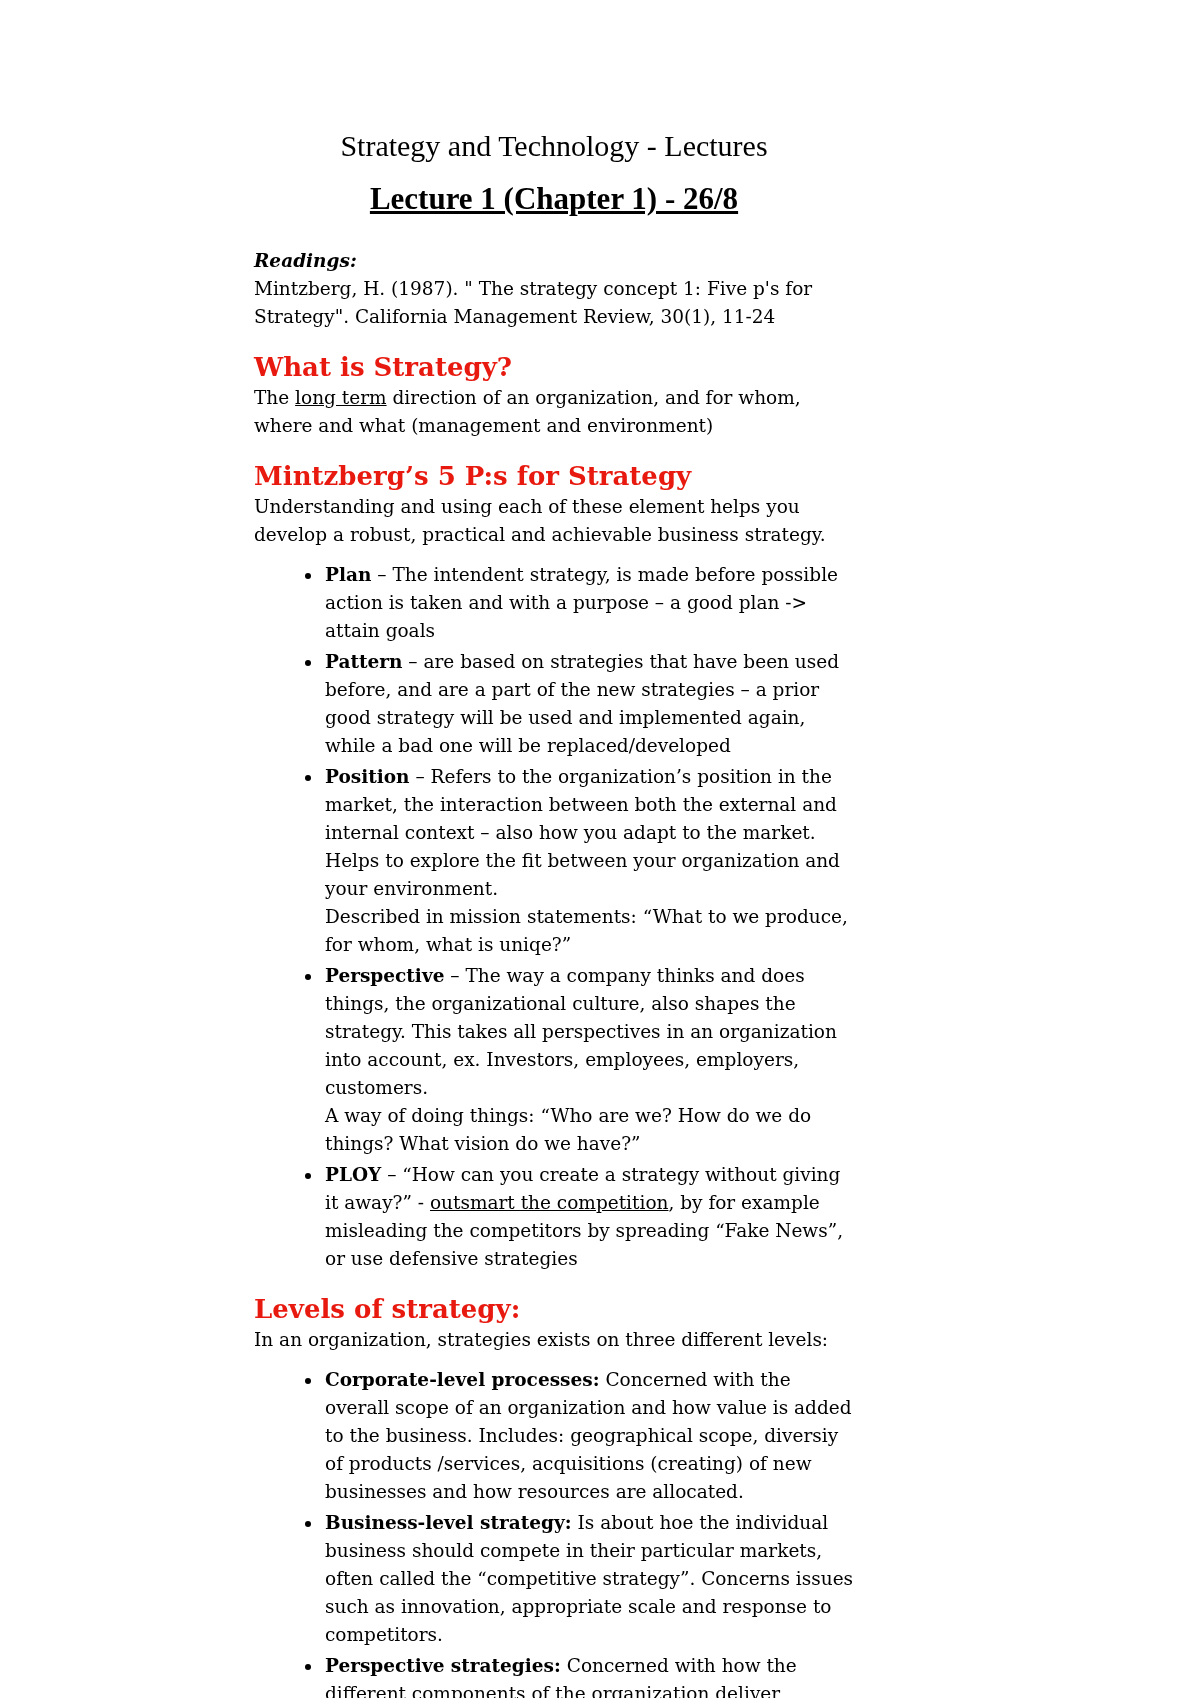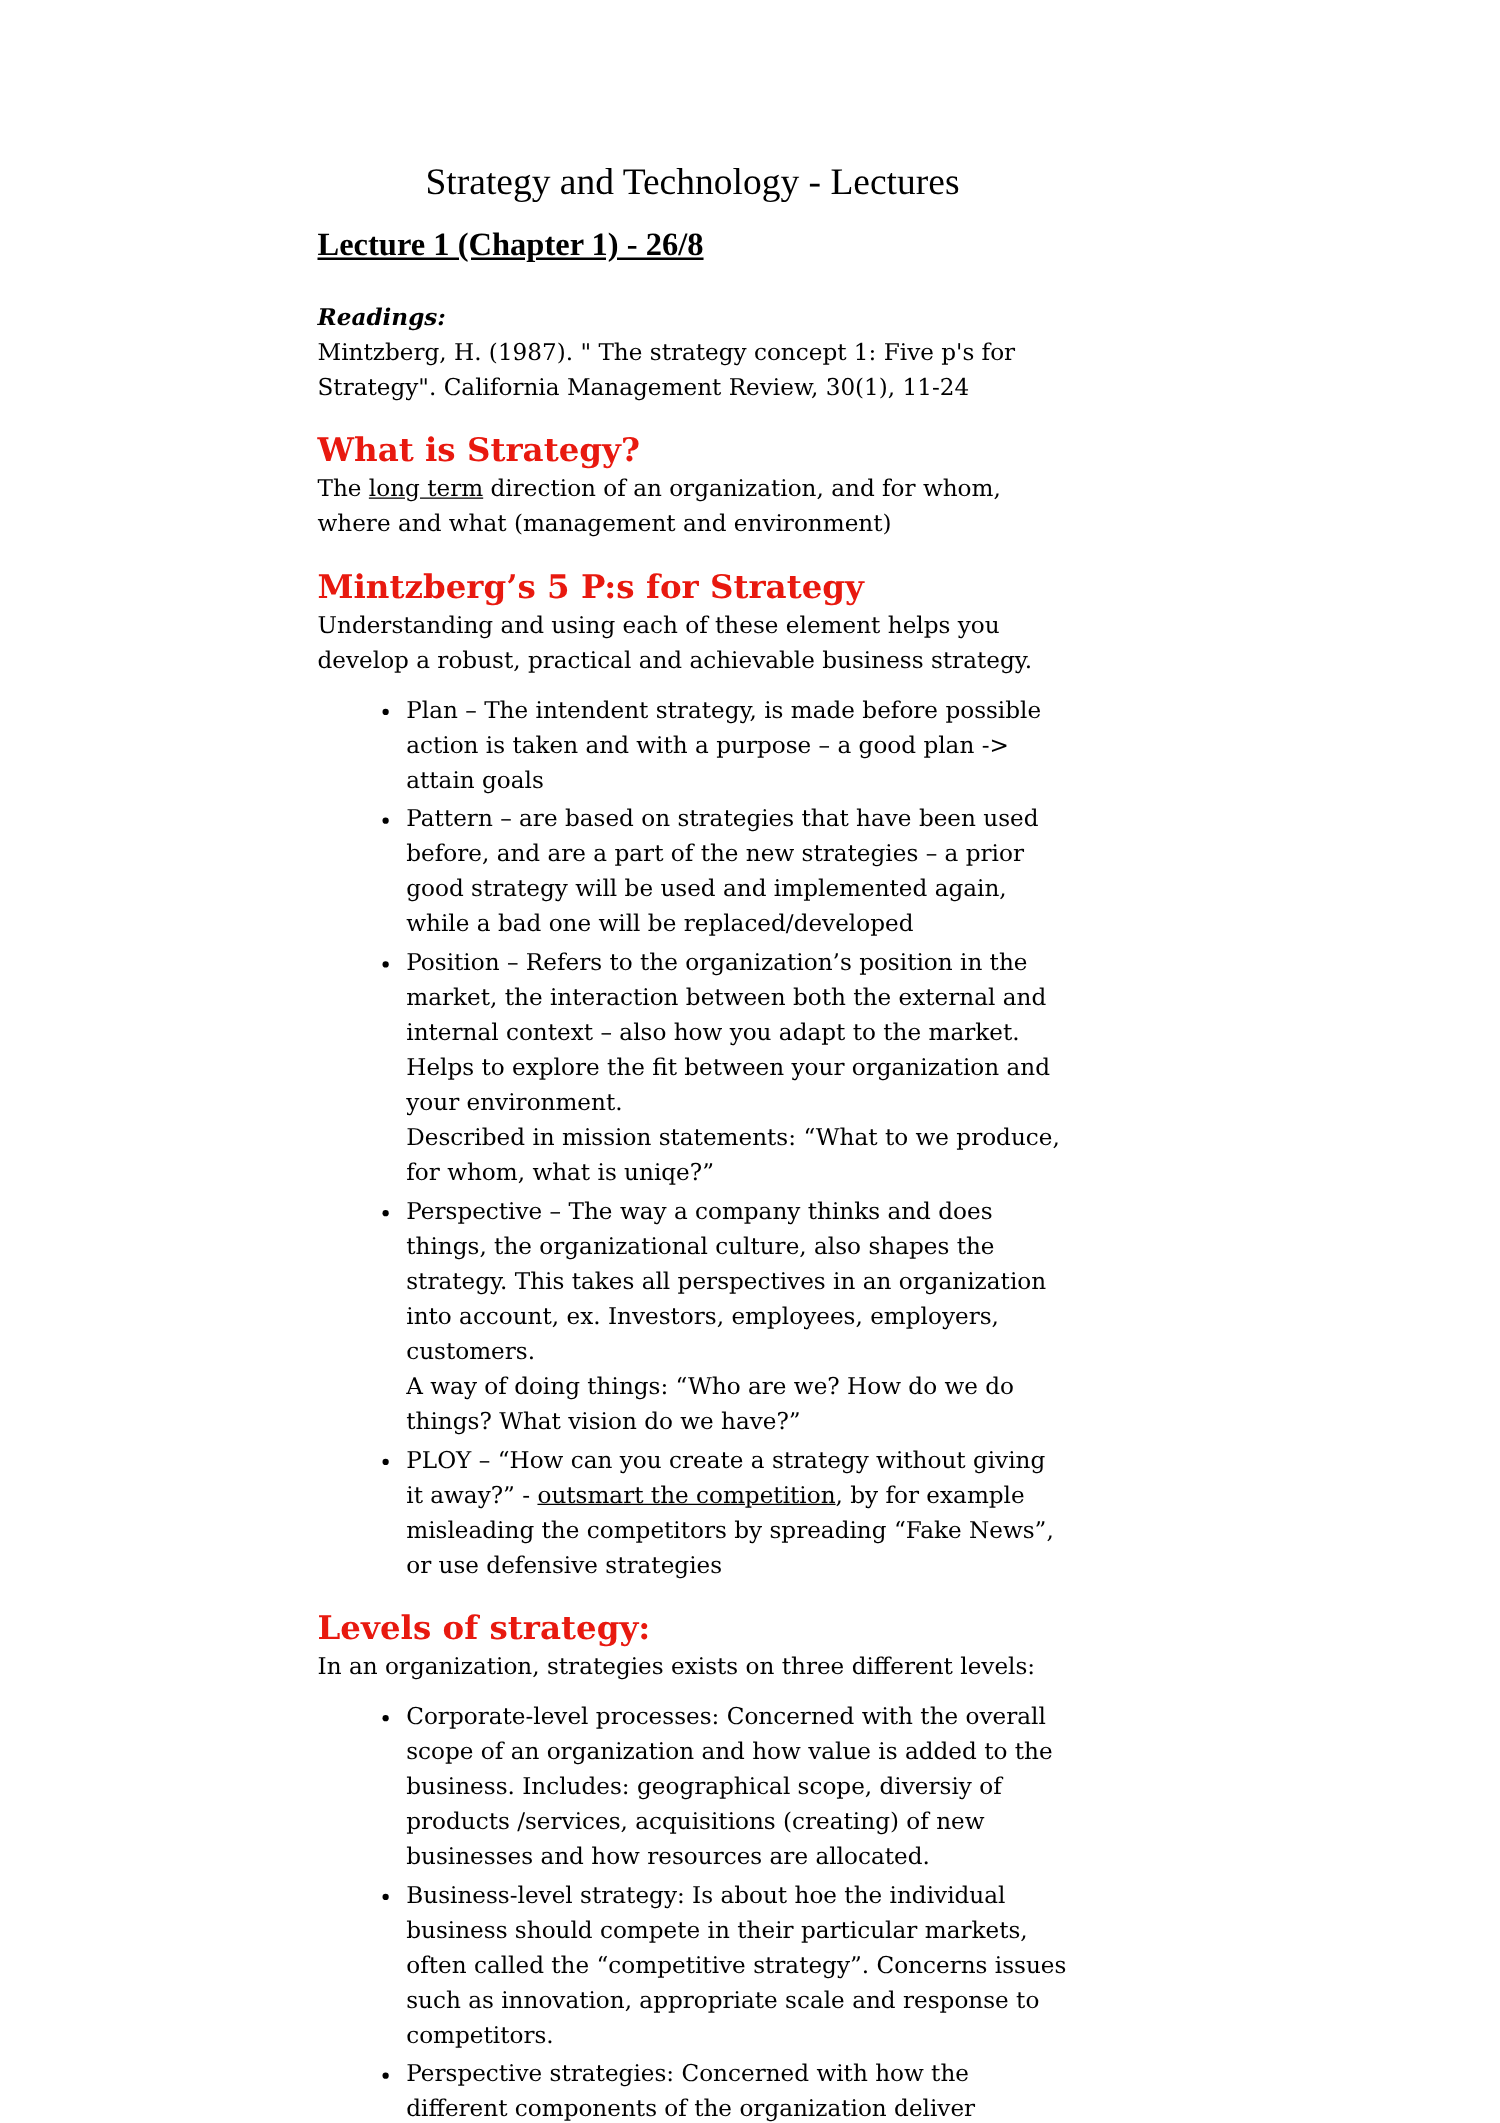--- a/index.html
+++ b/index.html
@@ -23,27 +23,28 @@
   h1.title {
     font-family: "Liberation Serif", serif;
     font-size: 30px;
     font-weight: 400;
     text-align: center;
     margin: 0 0 16px 0;
     line-height: 1.2;
   }
   h2.subtitle {
     font-family: "Liberation Serif", serif;
-    font-size: 26px;
+    font-size: 31px;
     font-weight: 700;
+    text-align: center;
     margin: 0 0 30px 0;
     line-height: 1.2;
   }
   .u { text-decoration: underline; }
-  .b { font-weight: 400; }
+  .b { font-weight: 700; }
   .biu {
     font-weight: 700;
     font-style: italic;
   }
   .block { margin: 0 0 22px 0; }
   p { margin: 0; }
   p.body { margin: 0; }
   h3.red-heading {
     color: var(--heading-red, #e8190f);
     font-size: 26px;

